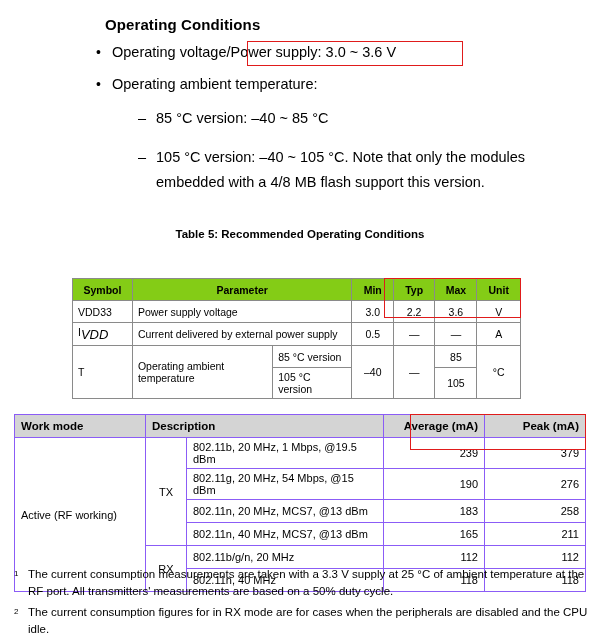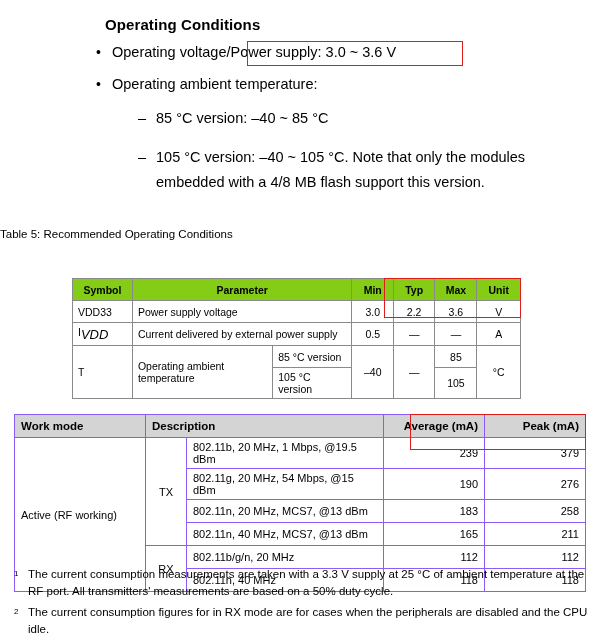--- a/index.html
+++ b/index.html
@@ -84,22 +84,23 @@
     box-sizing: border-box;
   }
   #redbox-voltage { left: 247px; top: 41px; width: 216px; height: 25px; }
   #redbox-table5  { left: 384px; top: 278px; width: 137px; height: 40px; }
   #redbox-table7  { left: 410px; top: 414px; width: 176px; height: 36px; }
 
   
   .caption {
     position: absolute;
     width: 100%;
+    text-align: center;
     font-size: 11.5px;
-    font-weight: normal;
+    font-weight: bold;
   }
   #caption-t5 { top: 228px; }
   #caption-t7 { top: 388px; font-size: 13px; }
 
   
   .t5 {
     position: absolute;
     left: 72px;
     top: 278px;
     width: 449px;

